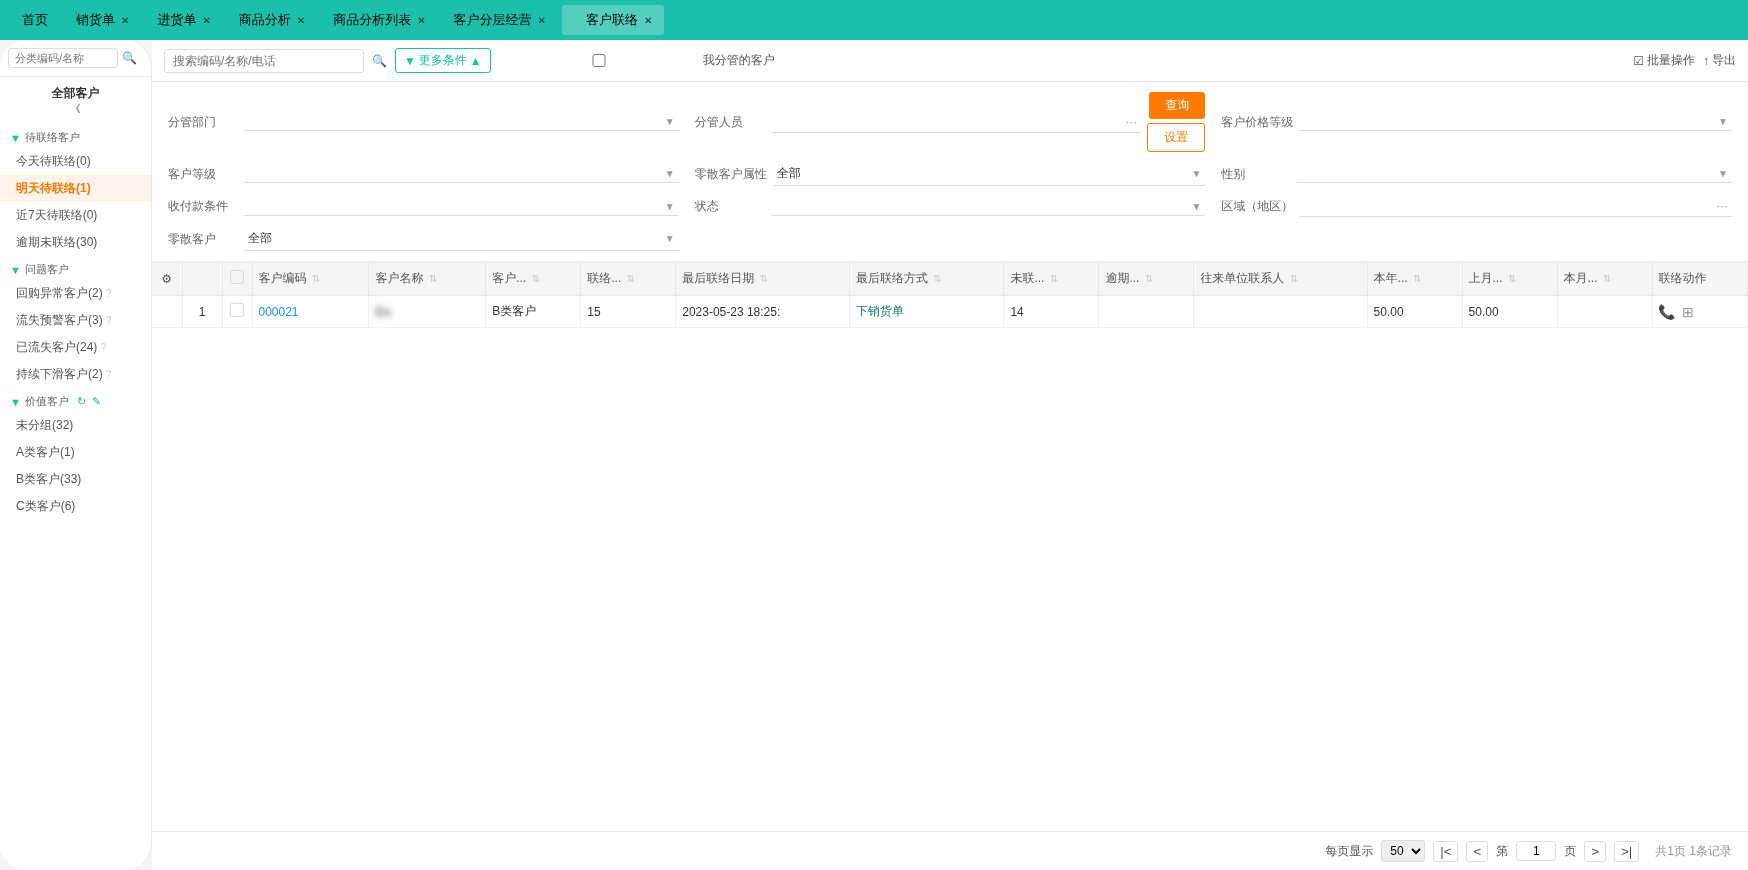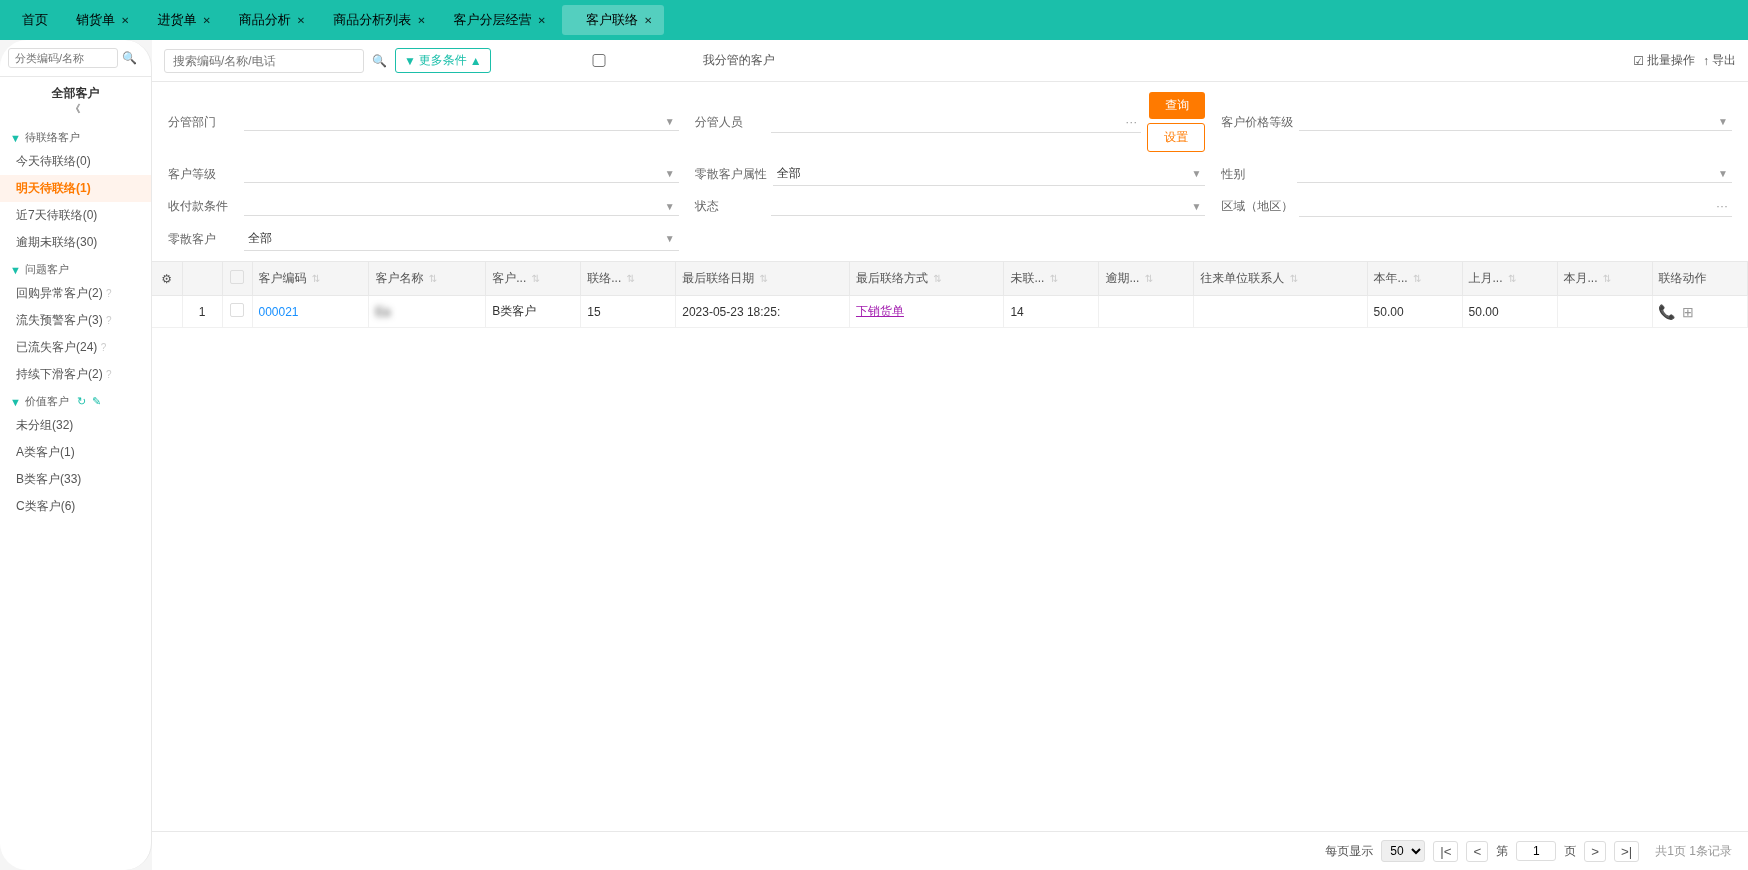--- a/index.html
+++ b/index.html
@@ -48,21 +48,21 @@
     .filter-actions { display: flex; flex-direction: column; gap: 4px; align-items: flex-end; justify-content: center; }
 
     
     .table-area { flex: 1; background: #fff; overflow-x: auto; overflow-y: auto; }
     table { width: 100%; border-collapse: collapse; font-size: 12px; }
     thead tr { background: #f5f5f5; border-bottom: 1px solid #e8e8e8; }
     thead th { padding: 8px 6px; text-align: left; font-weight: normal; color: #555; white-space: nowrap; border-right: 1px solid #e8e8e8; position: relative; }
     thead th .sort-icon { color: #ccc; margin-left: 2px; font-size: 10px; }
     tbody tr { border-bottom: 1px solid #f0f0f0; }
     tbody td { padding: 7px 6px; color: #333; white-space: nowrap; border-right: 1px solid #f0f0f0; }
-    .link-text { color: #a21caf; cursor: pointer; text-decoration: underline; }
+    .link-text { color: #0f766e; cursor: pointer; }
     .action-icons { display: flex; gap: 6px; align-items: center; }
     .action-icon { color: #999; cursor: pointer; font-size: 14px; }
     .gear-col { width: 30px; text-align: center; }
     .num-col { width: 40px; text-align: center; }
     .checkbox-col { width: 30px; text-align: center; }
 
     
     .pagination { background: #fff; border-top: 1px solid #e8e8e8; padding: 8px 16px; display: flex; align-items: center; justify-content: flex-end; gap: 8px; font-size: 12px; color: #555; }
     .pagination-label { color: #555; }
     .pagination-select { border: 1px solid #ddd; border-radius: 3px; padding: 2px 4px; font-size: 12px; }

